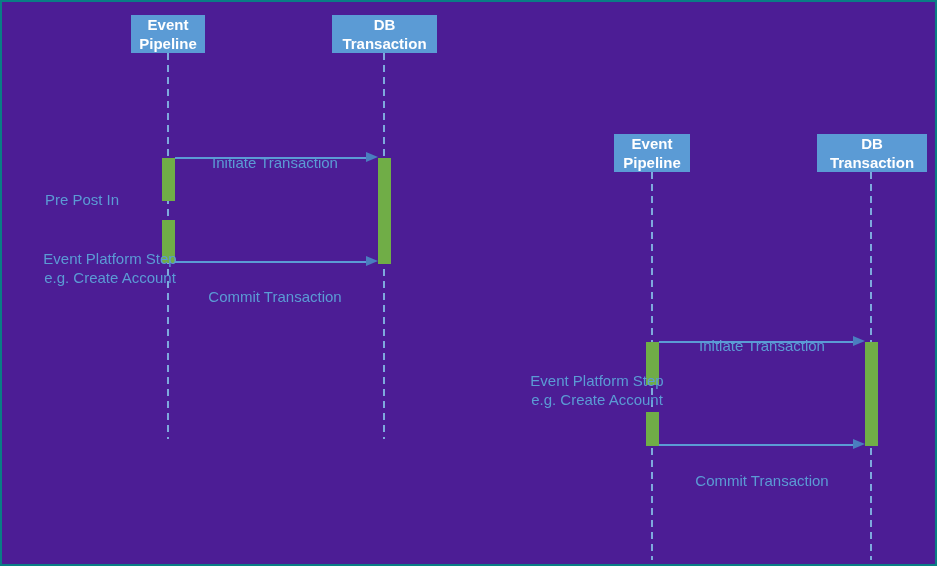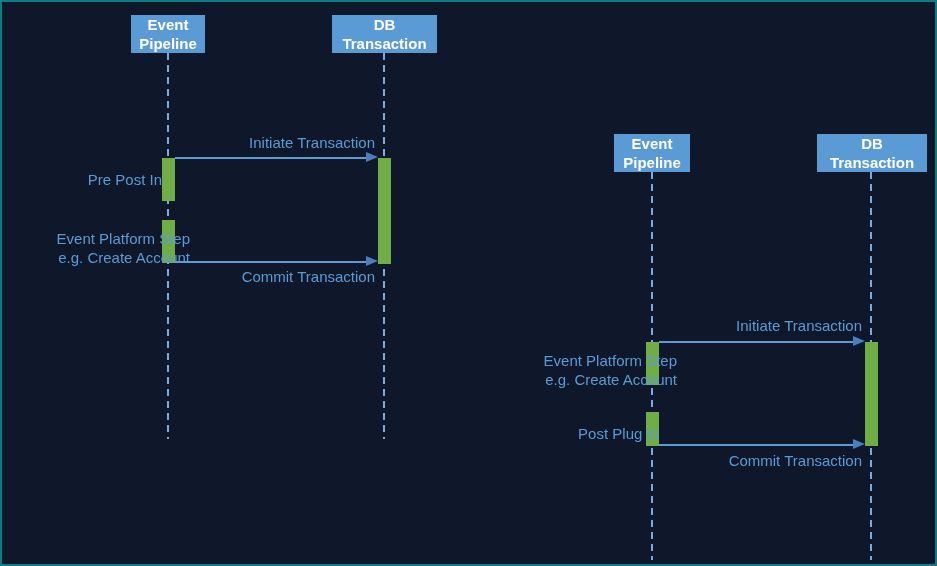--- a/index.html
+++ b/index.html
@@ -11,21 +11,21 @@
     --arrowhead:#4a7ebf;
     --label-text:#5b9bd5;
     --frame:#0a7d85;
   }
   html,body{margin:0;padding:0;background:#fff;}
   #canvas{
     position:relative;
     width:937px;height:566px;
     box-sizing:border-box;
     border:2px solid var(--frame);
-    background:#0f172a;
+    background:#4c1d95;
     font-family:"Liberation Sans", sans-serif;
     overflow:hidden;
   }
   .layer{position:absolute;left:0;top:0;width:100%;height:100%;}
   .actor-box{
     position:absolute;
     background:var(--actor-fill);
     color:var(--actor-text);
     font-weight:bold;
     font-size:15px;
@@ -53,22 +53,23 @@
     width:0;height:0;
     border-top:5.5px solid transparent;
     border-bottom:5.5px solid transparent;
     border-left:12px solid var(--arrowhead);
   }
   .lbl{
     position:absolute;
     color:var(--label-text);
     font-size:15px;
     line-height:19px;
-    text-align:right;
+    text-align:center;
     white-space:nowrap;
+    margin-top:20px;
   }
   .lbl.multiline{white-space:normal;padding-left:28px;}
 </style>
 </head>
 <body>
 
 <div id="canvas">
 
   <section class="layer">
 
@@ -126,16 +127,15 @@
     <div class="arrow-head" style="left:851px;top:334px"></div>
 
     <div class="msg-line" style="left:657px;top:442px;width:195px"></div>
     <div class="arrow-head" style="left:851px;top:437px"></div>
     <div class="lbl" style="left:660px;top:449px;width:200px">Commit Transaction</div>
 
     <div class="lbl multiline" style="left:487px;top:349px;width:160px">
       <span>Event Platform Step</span><br>
       <span>e.g. Create Account</span>
     </div>
-    <div class="lbl" style="left:497px;top:422px;width:160px">Post Plug In</div>
   </section>
 
 </div>
 
 </body></html>

